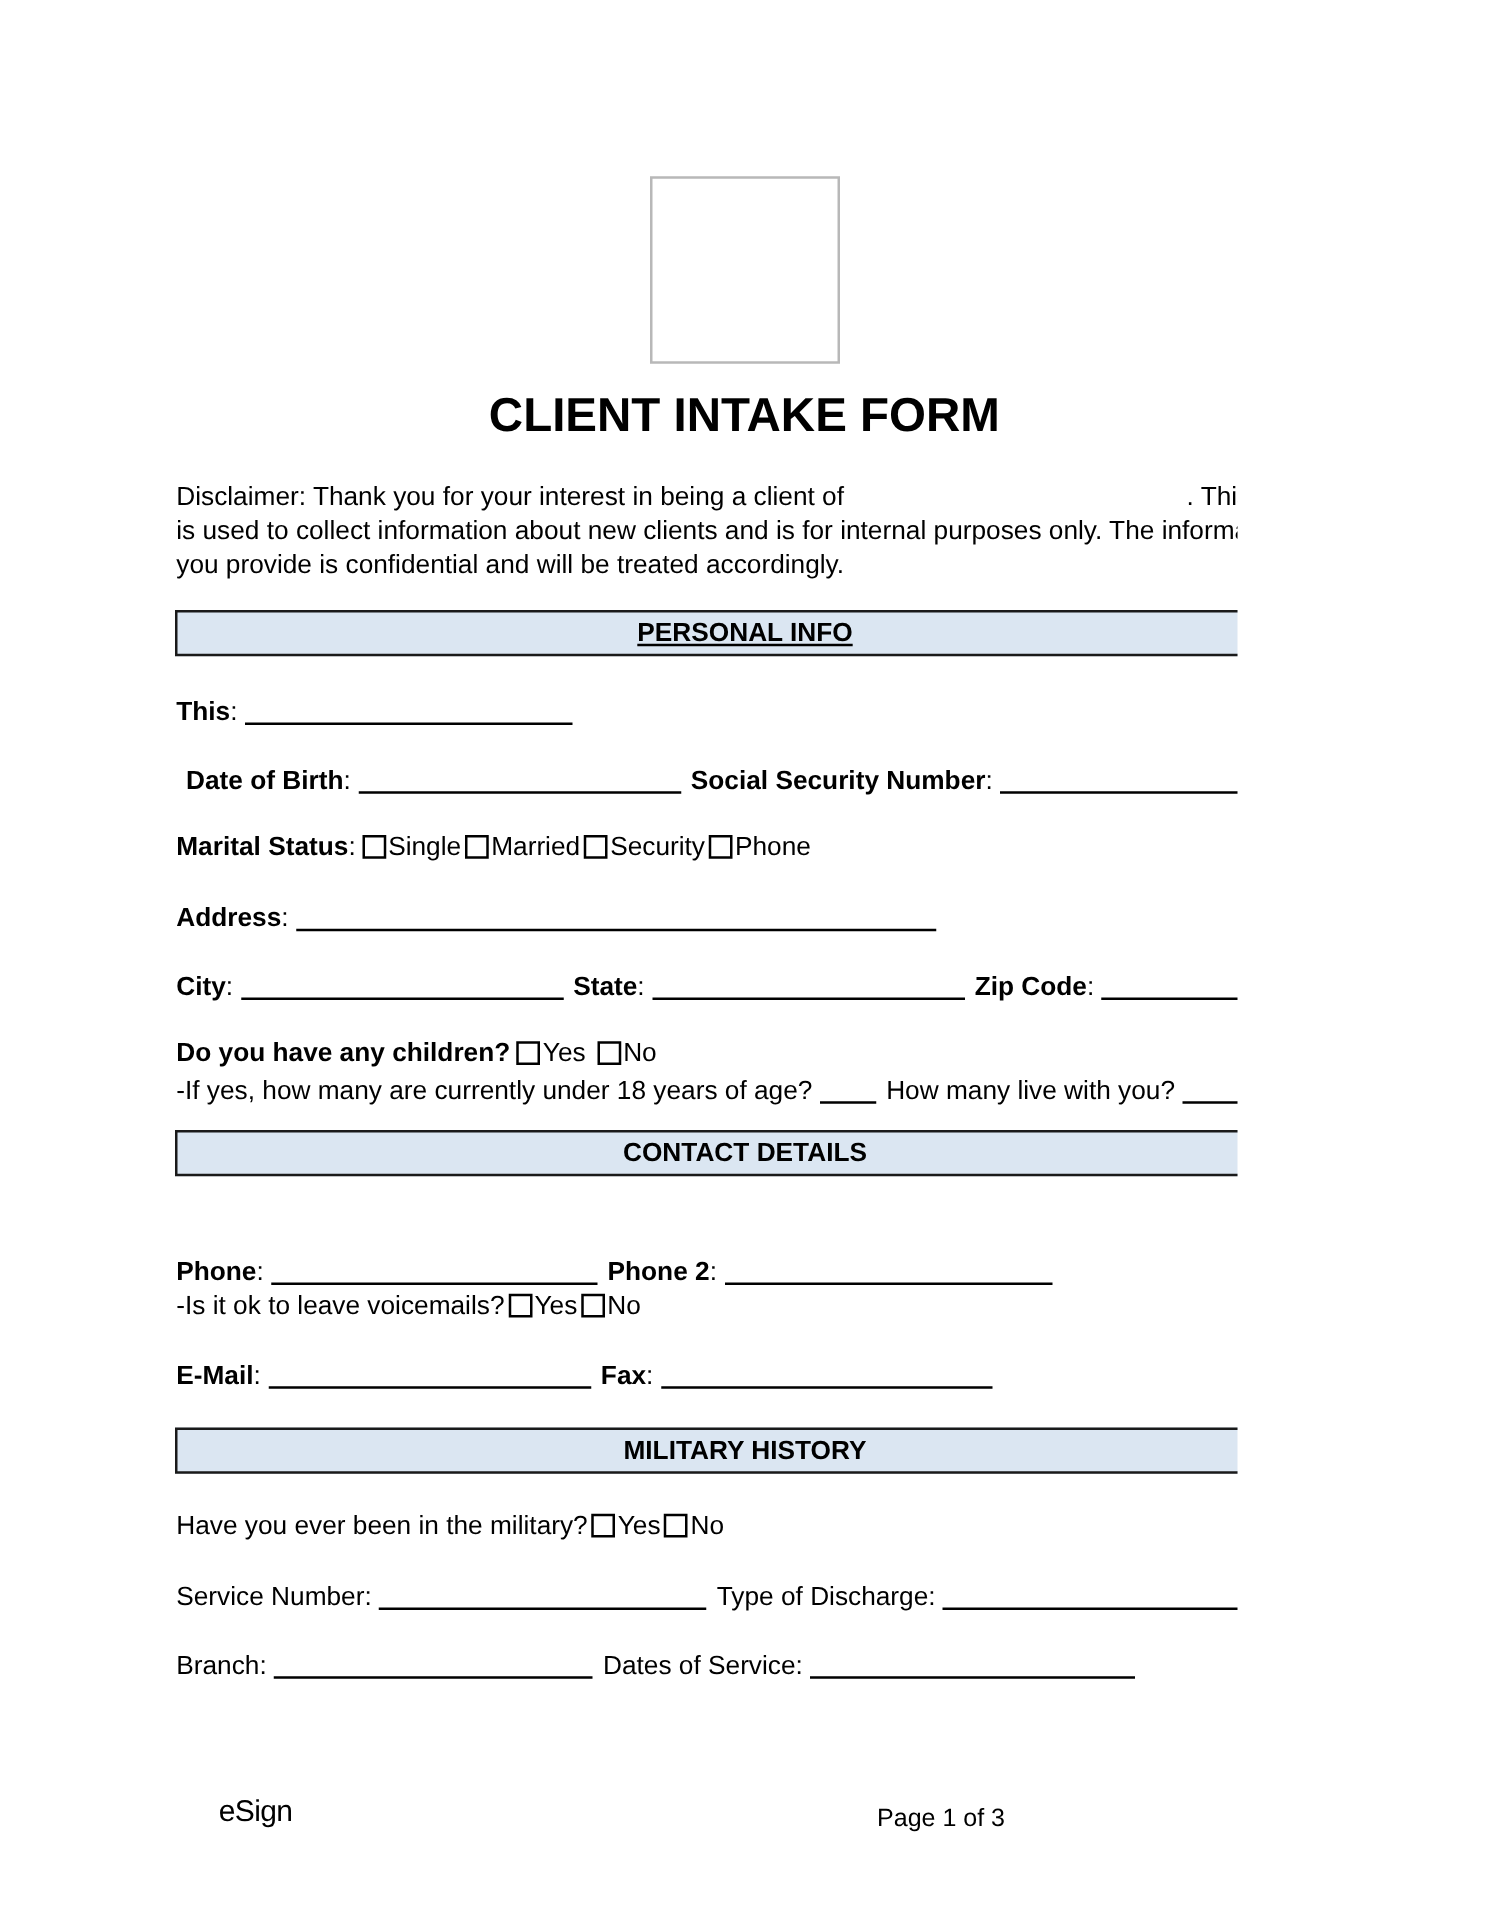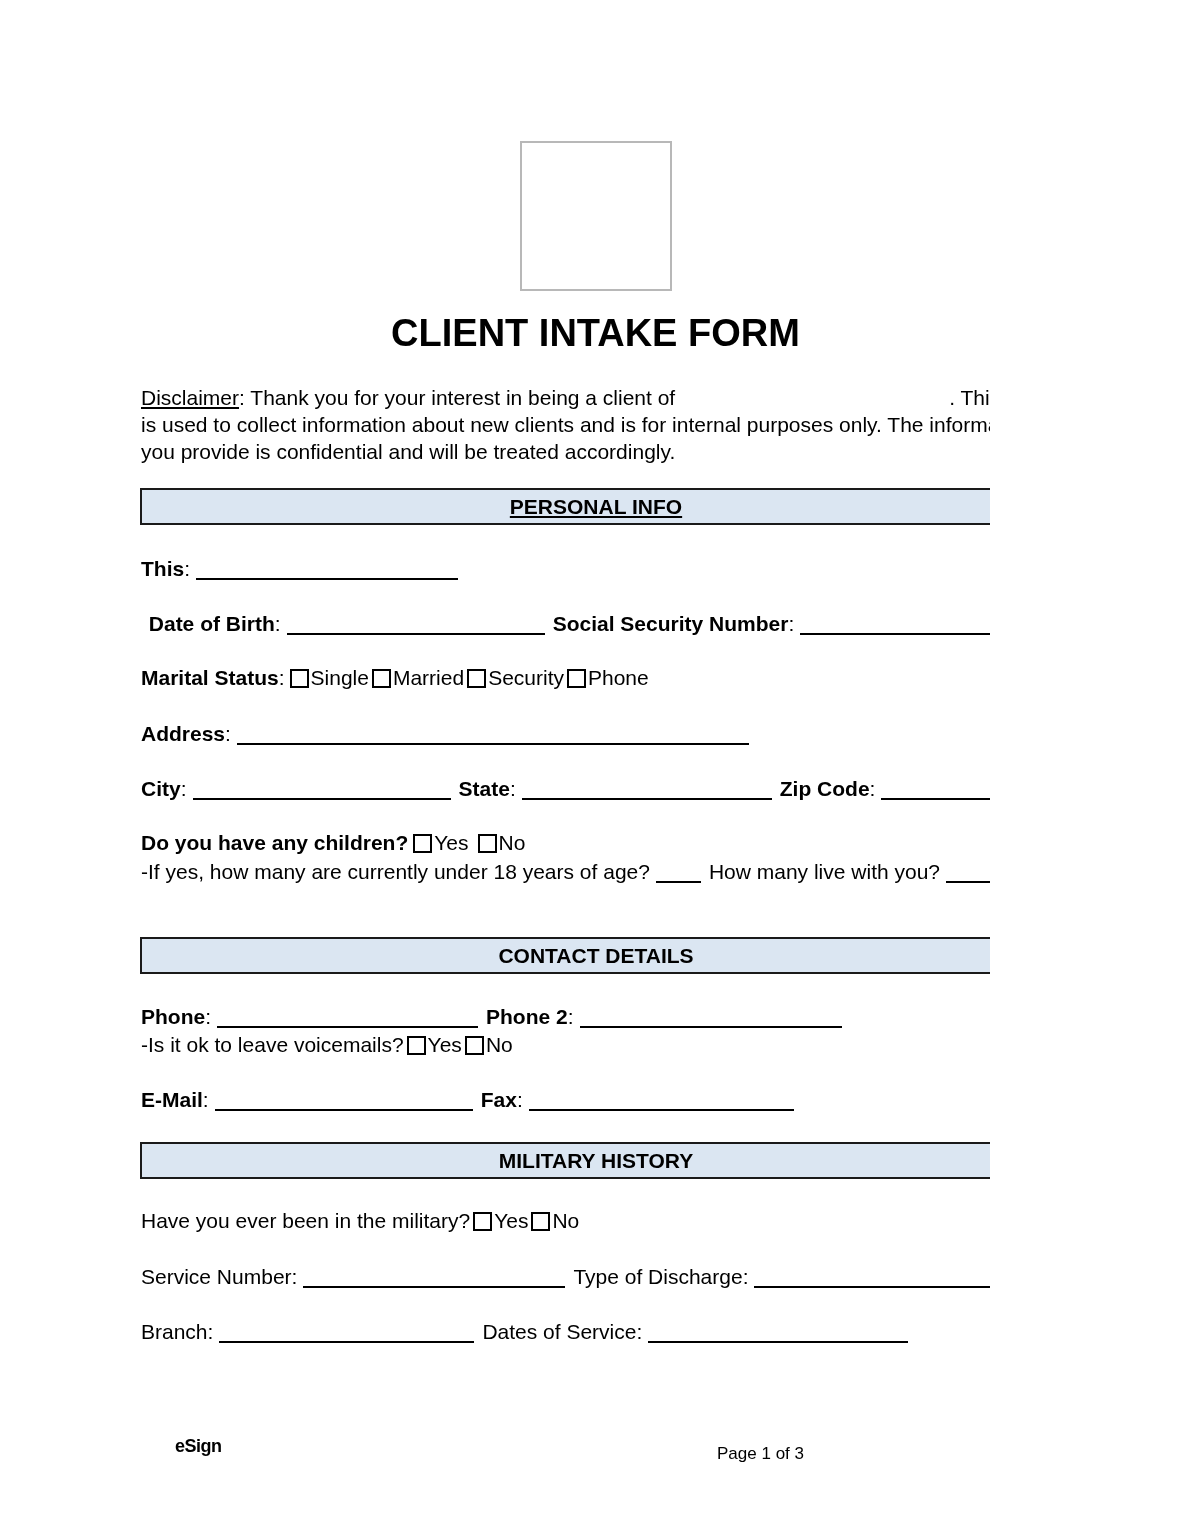--- a/index.html
+++ b/index.html
@@ -22,31 +22,31 @@
     border:2px solid var(--logo-box-border,#b8b8b8);
   }
   .form-title{
     position:absolute;left:0;top:312px;width:1191px;
     text-align:center;font-size:38px;font-weight:bold;line-height:42px;
   }
   .disclaimer{
     position:absolute;left:141px;top:384px;width:912px;
     line-height:27px;
   }
-  .disclaimer .dl{text-decoration:underline;}
+  .disclaimer .dl{}
   .company-blank{display:inline-block;width:274px;height:1px;}
   .section-bar{
     position:absolute;left:140px;width:908px;height:33px;
     background:var(--section-header-bg,#dbe6f2);
     border:2px solid var(--section-header-border,#1a1a1a);
     text-align:center;line-height:33px;
     font-weight:bold;font-size:21px;
   }
   .bar-personal{top:488px;text-decoration:underline;}
-  .bar-contact{top:937px;}
+  .bar-contact{top:904px;}
   .bar-military{top:1142px;}
   .row{
     position:absolute;left:141px;width:920px;
     white-space:nowrap;line-height:24px;
   }
   .b{font-weight:bold;}
   .blank{
     display:inline-block;border-bottom:2px solid #000;
     height:22px;vertical-align:-4px;margin-left:6px;
   }
@@ -66,24 +66,24 @@
   .row-children{top:831px;}
   .row-children-followup{top:859px;}
   .row-phone{top:1004px;}
   .row-voicemail{top:1033px;}
   .row-email{top:1087px;}
   .row-military-q{top:1209px;}
   .row-service{top:1264px;}
   .row-branch{top:1319px;}
   .footer-brand{
     position:absolute;left:175px;top:1436px;
-    font-size:18px;font-weight:bold;letter-spacing:-0.5px;
+    font-size:24px;font-weight:normal;letter-spacing:-0.5px;
   }
   .footer-page{
-    position:absolute;right:186px;top:1444px;font-size:17px;
+    position:absolute;right:186px;top:1444px;font-size:20px;
   }
 </style>
 </head>
 <body>
 
 <div class="page">
 
   <div class="logo-box"></div>
 
   <div class="form-title">CLIENT INTAKE FORM</div>

